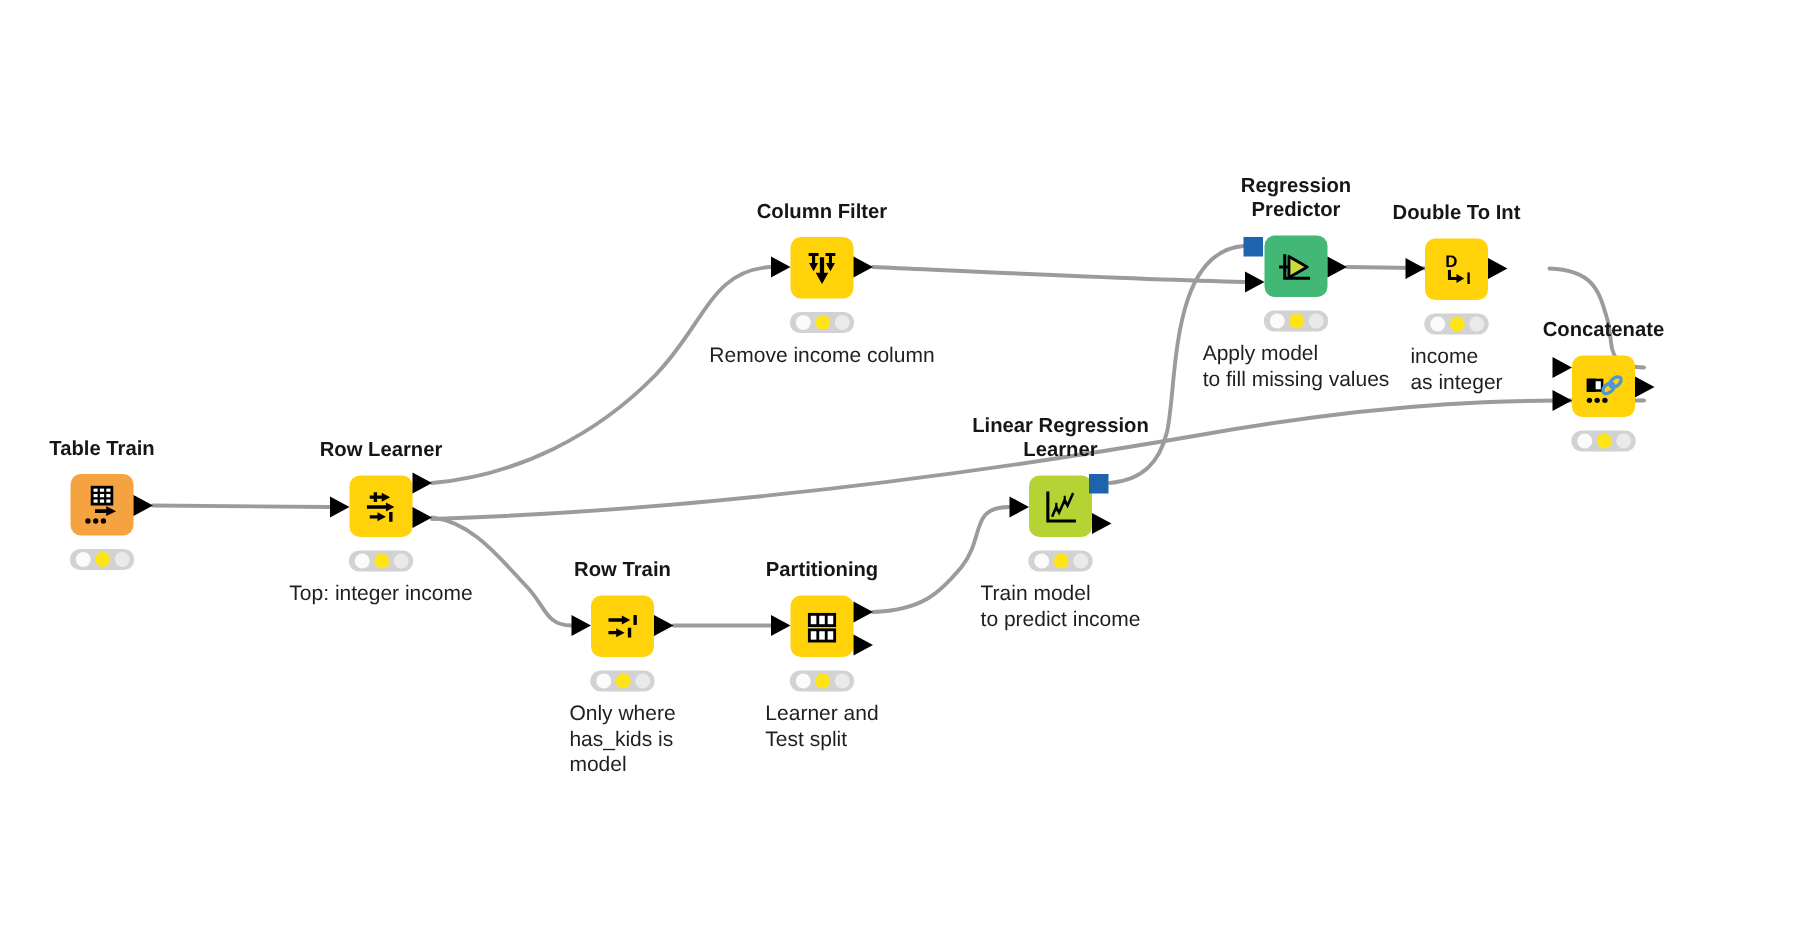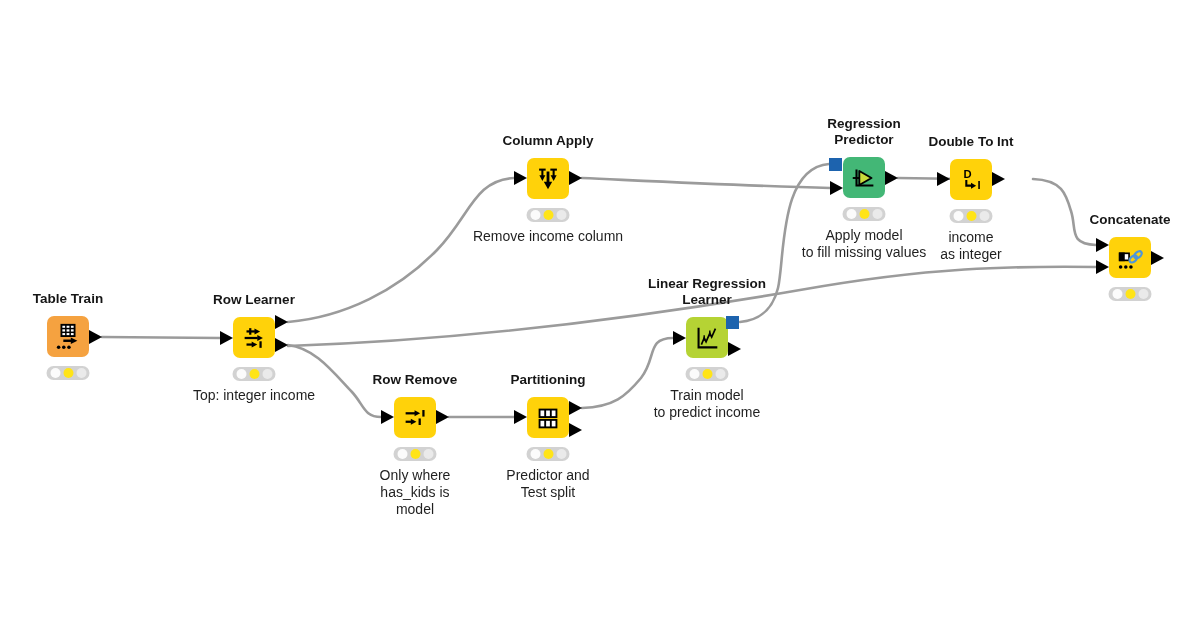--- a/index.html
+++ b/index.html
@@ -18,21 +18,21 @@
   .nt-yellow{background:#FFD20A;}
   .nt-lime{background:#B5D334;}
   .nt-green{background:#43B776;}
   .nlabel{
     position:absolute;left:50%;transform:translateX(-50%);bottom:calc(100% + 9px);
     font-weight:bold;font-size:13.5px;line-height:16px;color:#161616;
     white-space:pre;text-align:center;
   }
   .ncomment{
     position:absolute;left:50%;transform:translateX(-50%);top:calc(100% + 29px);
-    font-size:14px;line-height:17px;color:#1f1f1f;white-space:pre;text-align:center;
+    font-size:14px;line-height:17px;color:#1f1f1f;white-space:pre;
   }
   .tlight{
     position:absolute;left:50%;transform:translateX(-50%);top:calc(100% + 9px);
     width:43px;height:14px;background:#d2d2d2;border-radius:7px;
     display:flex;align-items:center;justify-content:center;gap:3px;
   }
   .tlight .dot{width:10px;height:10px;border-radius:50%;}
   .dot.off1{background:#fbfbfb;}
   .dot.on{background:#ffe417;}
   .dot.off2{background:#eaeaea;}
@@ -108,21 +108,21 @@
     <div class="port-out" style="top:21px"></div>
     <div class="tlight">
         <span class="dot off1"></span>
         <span class="dot on"></span>
         <span class="dot off2"></span>
       </div>
     <div class="ncomment">Top: integer income</div>
   </div>
 
   <div class="node-group" style="left:527px;top:158px">
-    <div class="nlabel">Column Apply</div>
+    <div class="nlabel">Column Filter</div>
     <div class="node-body nt-yellow">
       <svg width="30" height="30" viewBox="0 0 32 32">
         <g stroke="#000" stroke-width="2.2">
           <line x1="6.5" y1="6" x2="13.5" y2="6"></line>
             <line x1="10" y1="6" x2="10" y2="13"></line>
           <line x1="18.5" y1="6" x2="25.5" y2="6"></line>
             <line x1="22" y1="6" x2="22" y2="13"></line>
           <line x1="16" y1="8" x2="16" y2="20" stroke-width="3"></line>
         </g>
         <path d="M6.8 12 L10 18 L13.2 12 Z" fill="#000"></path>
@@ -134,21 +134,21 @@
     <div class="port-out" style="top:13px"></div>
     <div class="tlight">
         <span class="dot off1"></span>
         <span class="dot on"></span>
         <span class="dot off2"></span>
       </div>
     <div class="ncomment">Remove income column</div>
   </div>
 
   <div class="node-group" style="left:394px;top:397px">
-    <div class="nlabel">Row Remove</div>
+    <div class="nlabel">Row Train</div>
     <div class="node-body nt-yellow">
       <svg width="30" height="30" viewBox="0 0 32 32">
         <g stroke="#000" stroke-width="2.4">
           <line x1="6" y1="11" x2="16" y2="11"></line>
             <line x1="25" y1="7.5" x2="25" y2="14.5"></line>
           <line x1="6" y1="20" x2="12" y2="20"></line>
             <line x1="21" y1="16.5" x2="21" y2="23.5"></line>
         </g>
         <path d="M15.5 7.8 L21.5 11 L15.5 14.2 Z" fill="#000"></path>
         <path d="M11.5 16.8 L17.5 20 L11.5 23.2 Z" fill="#000"></path>
@@ -181,21 +181,21 @@
       </svg>
     </div>
     <div class="port-in" style="top:13px"></div>
     <div class="port-out" style="top:4px"></div>
     <div class="port-out" style="top:26px"></div>
     <div class="tlight">
         <span class="dot off1"></span>
         <span class="dot on"></span>
         <span class="dot off2"></span>
       </div>
-    <div class="ncomment">Predictor and
+    <div class="ncomment">Learner and
 Test split</div>
   </div>
 
   <div class="node-group" style="left:686px;top:317px">
     <div class="nlabel">Linear Regression
 Learner</div>
     <div class="node-body nt-lime">
       <svg width="30" height="30" viewBox="0 0 32 32">
         <polyline points="7,5 7,26 27,26" fill="none" stroke="#000" stroke-width="2.2"></polyline>
         <polyline points="10,23 13,16 15,20 19,11 21,15 25,6" fill="none" stroke="#000" stroke-width="1.8"></polyline>
@@ -251,21 +251,21 @@
     <div class="port-out" style="top:13px"></div>
     <div class="tlight">
         <span class="dot off1"></span>
         <span class="dot on"></span>
         <span class="dot off2"></span>
       </div>
     <div class="ncomment">income
 as integer</div>
   </div>
 
-  <div class="node-group" style="left:1109px;top:237px">
+  <div class="node-group" style="left:1048px;top:237px">
     <div class="nlabel">Concatenate</div>
     <div class="node-body nt-yellow">
       <svg width="30" height="30" viewBox="0 0 32 32">
         <rect x="5" y="11" width="10" height="7.5" fill="#fff" stroke="#000" stroke-width="1.8"></rect>
         <rect x="5" y="11" width="4.5" height="7.5" fill="#000" stroke="#000" stroke-width="1.8"></rect>
         <g stroke="#4e96d9" stroke-width="2.4" fill="none">
           <ellipse cx="19.5" cy="17" rx="4.6" ry="2.9" transform="rotate(-40 19.5 17)"></ellipse>
           <ellipse cx="24.5" cy="12.5" rx="4.6" ry="2.9" transform="rotate(-40 24.5 12.5)"></ellipse>
         </g>
         <circle cx="6" cy="25.5" r="1.9" fill="#000"></circle>

